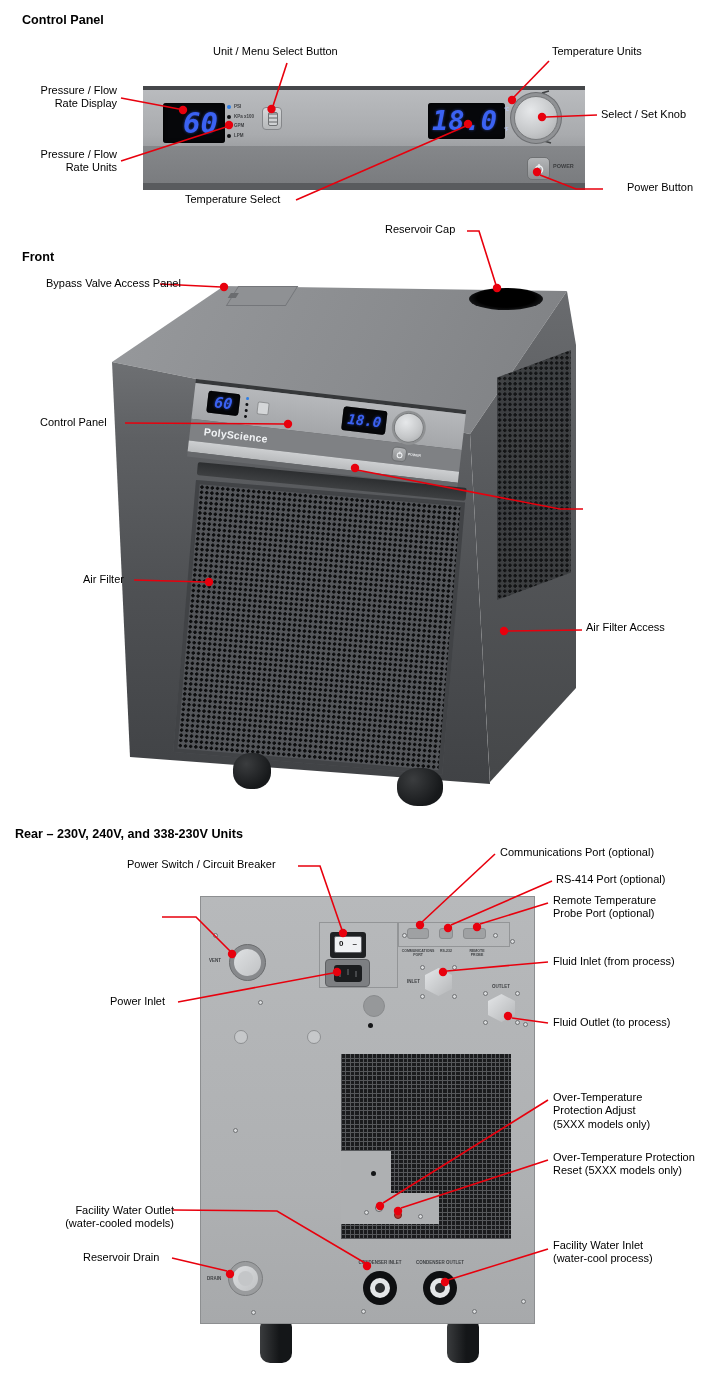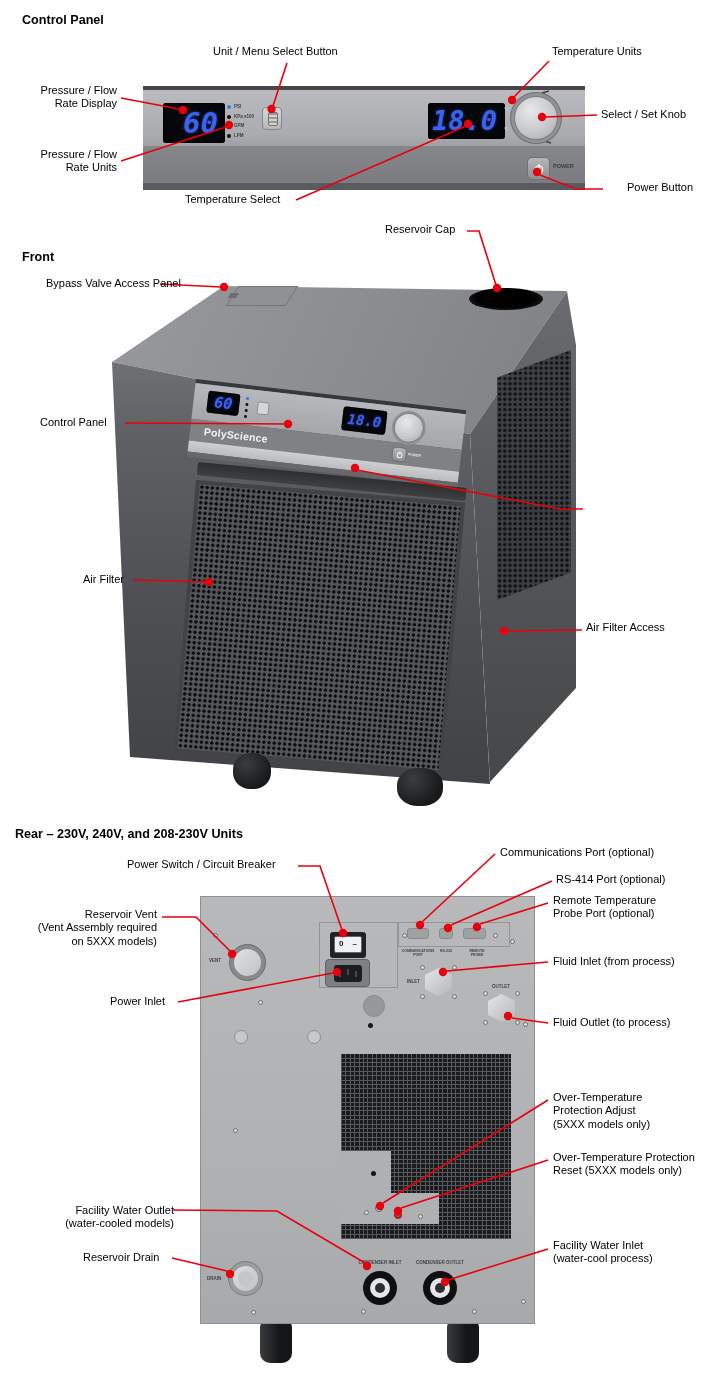--- a/index.html
+++ b/index.html
@@ -148,21 +148,21 @@
         </g>
       <g>
           <path d="M548,1249 L448,1280"></path>
           <circle cx="445" cy="1282" r="4.2" fill="#e8000d" stroke="none"></circle>
         </g>
     </g>
   </svg>
 
   <div class="h1 lbl" style="left:22px;top:13px;">Control Panel</div>
   <div class="h1 lbl" style="left:22px;top:250px;">Front</div>
-  <div class="h1 lbl" style="left:15px;top:827px;">Rear – 230V, 240V, and 208-230V Units</div>
+  <div class="h1 lbl" style="left:15px;top:827px;">Rear – 230V, 240V, and 338-230V Units</div>
 
   <div class="co lbl" style="left:213px;top:45px;">
       <div>Unit / Menu Select Button</div>
     </div>
   <div class="co lbl" style="left:552px;top:45px;">
       <div>Temperature Units</div>
     </div>
   <div class="co lbl right" style="right:605px;top:84px;">
       <div>Pressure / Flow</div>
       <div>Rate Display</div>
@@ -202,25 +202,20 @@
     </div>
   <div class="co lbl" style="left:500px;top:846px;">
       <div>Communications Port (optional)</div>
     </div>
   <div class="co lbl" style="left:556px;top:873px;">
       <div>RS-414 Port (optional)</div>
     </div>
   <div class="co lbl" style="left:553px;top:894px;">
       <div>Remote Temperature</div>
       <div>Probe Port (optional)</div>
-    </div>
-  <div class="co lbl right" style="right:565px;top:908px;">
-      <div>Reservoir Vent</div>
-      <div>(Vent Assembly required</div>
-      <div>on 5XXX models)</div>
     </div>
   <div class="co lbl" style="left:110px;top:995px;">
       <div>Power Inlet</div>
     </div>
   <div class="co lbl" style="left:553px;top:955px;">
       <div>Fluid Inlet (from process)</div>
     </div>
   <div class="co lbl" style="left:553px;top:1016px;">
       <div>Fluid Outlet (to process)</div>
     </div>

